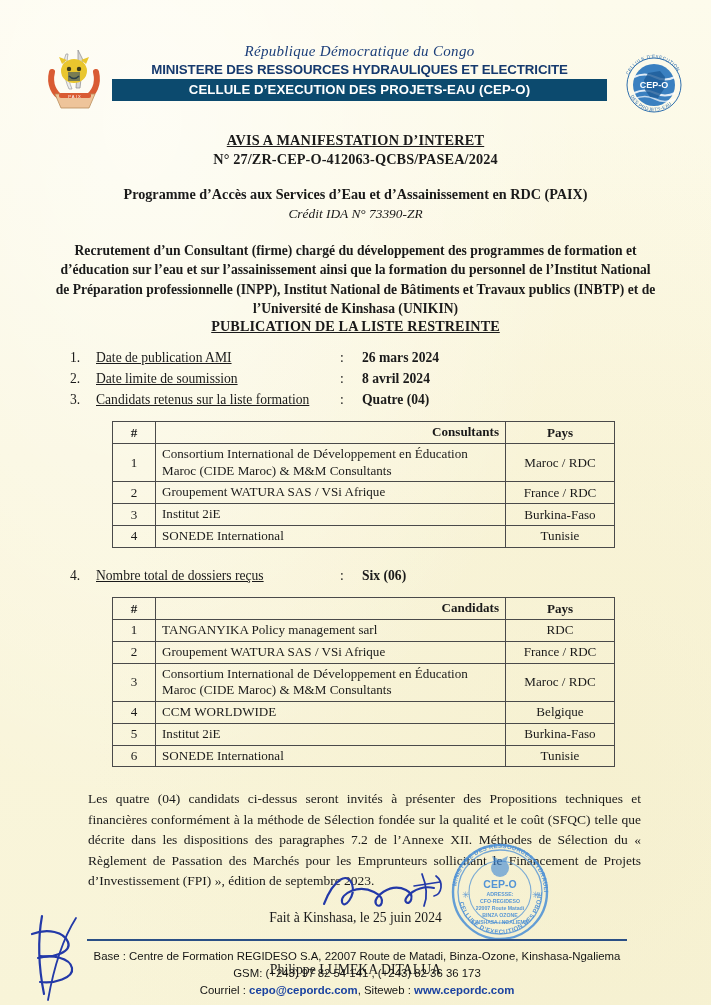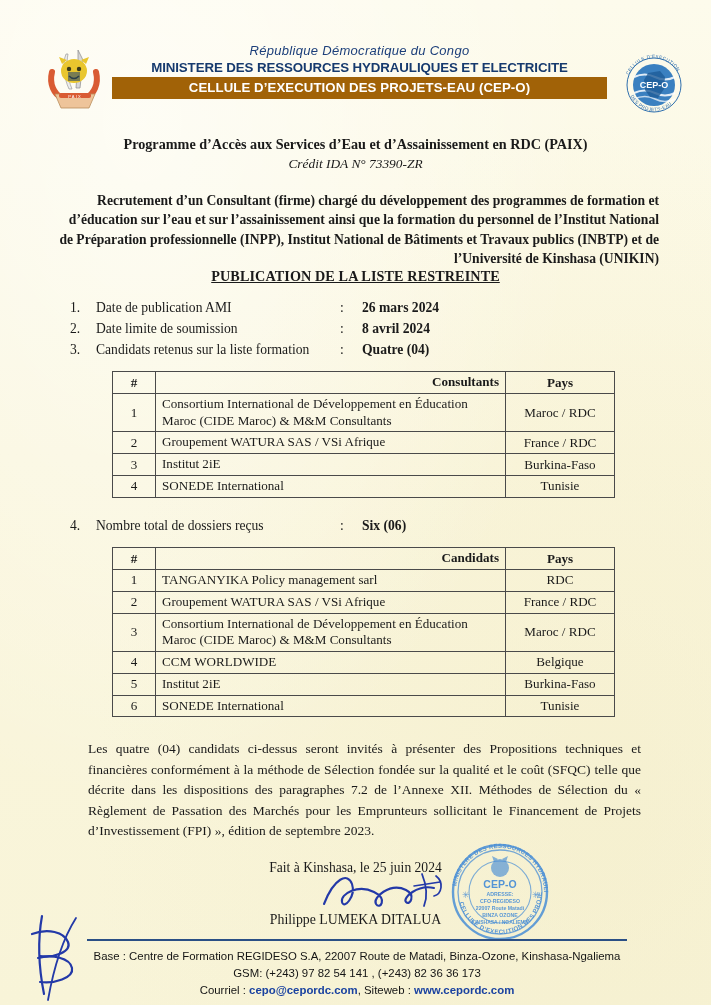--- a/index.html
+++ b/index.html
@@ -56,42 +56,42 @@
 
   .header-text {
     position: absolute;
     left: 112px;
     right: 104px;
     top: 44px;
     text-align: center;
   }
 
   .rdc-script {
-    font-family: Liberation Sans, sans-serif;
+    font-family: Liberation Serif, serif;
     font-style: italic;
-    font-size: 13px;
+    font-size: 15px;
     color: #1c3f7a;
     letter-spacing: 0.3px;
     line-height: 1.05;
     white-space: nowrap;
     text-align: center;
   }
 
   .ministry-line {
     font-family: "Liberation Sans", sans-serif;
     font-weight: bold;
     font-size: 13.3px;
     color: #163a6e;
     letter-spacing: -0.1px;
     margin-top: 2px;
     white-space: nowrap;
   }
 
   .cellule-band {
-    background: #a16207;
+    background: #0c4a6e;
     color: #ffffff;
     font-family: "Liberation Sans", sans-serif;
     font-weight: bold;
     font-size: 13.2px;
     letter-spacing: 0.1px;
     padding: 3px 0 4px 0;
     margin-top: 2px;
     white-space: nowrap;
   }
 
@@ -122,21 +122,21 @@
     font-size: 14.2px;
   }
   .credit-line {
     font-style: italic;
     font-size: 13.4px;
     margin-top: 3px;
   }
 
   .objet-block {
     margin: 19px 52px 0 52px;
-    text-align: right;
+    text-align: center;
     font-weight: bold;
     font-size: 13.6px;
     line-height: 1.42;
   }
 
   .publication-title {
     text-align: center;
     font-weight: bold;
     font-size: 14.2px;
     text-decoration: underline;
@@ -153,20 +153,21 @@
     font-size: 13.6px;
     line-height: 1.52;
   }
   .info-num {
     width: 26px;
     flex: none;
   }
   .info-label {
     width: 244px;
     flex: none;
+    text-decoration: underline;
   }
   .info-colon {
     width: 22px;
     flex: none;
   }
   .info-value {
     font-weight: bold;
   }
 
   
@@ -338,20 +339,24 @@
       </text>
     </svg>
 
     <div class="header-text">
       <div class="rdc-script">République Démocratique du Congo</div>
       <div class="ministry-line">MINISTERE DES RESSOURCES HYDRAULIQUES ET ELECTRICITE</div>
       <div class="cellule-band">CELLULE D’EXECUTION DES PROJETS-EAU (CEP-O)</div>
     </div>
   </div>
 
+  <div class="avis-block">
+    <div class="avis-title">AVIS A MANIFESTATION D’INTERET</div>
+    <div class="avis-ref">N° 27/ZR-CEP-O-412063-QCBS/PASEA/2024</div>
+  </div>
 
   <div class="programme-block">
     <div class="programme-title">Programme d’Accès aux Services d’Eau et d’Assainissement en RDC (PAIX)</div>
     <div class="credit-line">Crédit IDA N° 73390-ZR</div>
   </div>
 
   <div class="objet-block">Recrutement d’un Consultant (firme) chargé du développement des programmes de formation et d’éducation sur l’eau et sur l’assainissement ainsi que la formation du personnel de l’Institut National de Préparation professionnelle (INPP), Institut National de Bâtiments et Travaux publics (INBTP) et de l’Université de Kinshasa (UNIKIN)</div>
 
   <div class="publication-title">PUBLICATION DE LA LISTE RESTREINTE</div>
 

